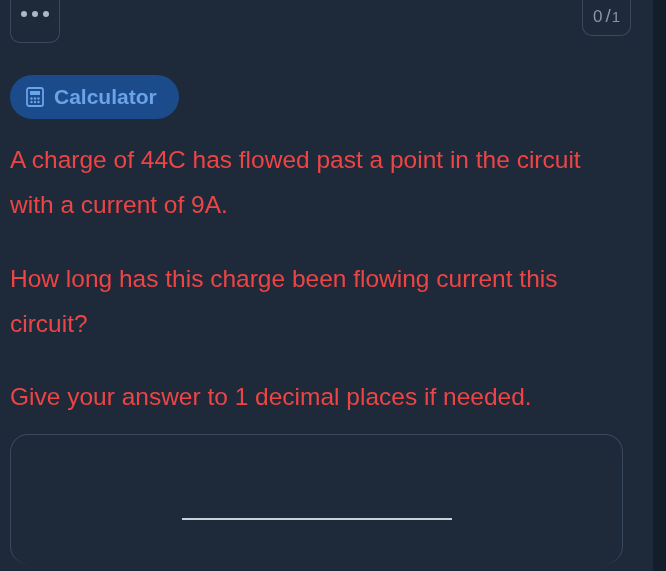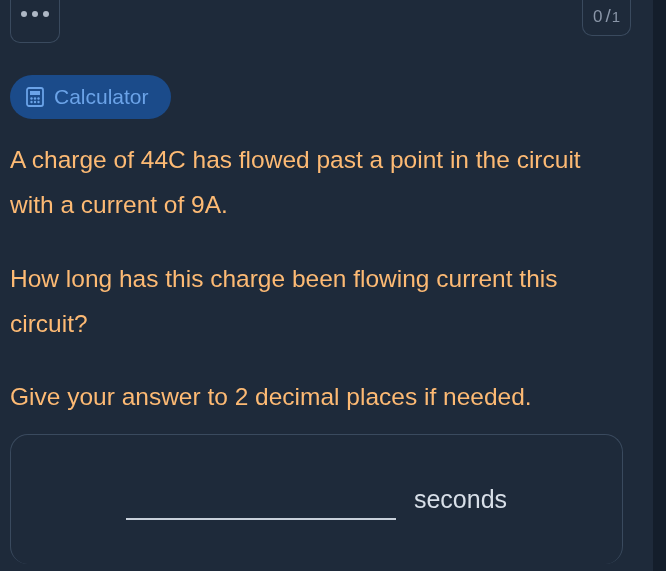--- a/index.html
+++ b/index.html
@@ -92,30 +92,30 @@
       gap: 10px;
       cursor: pointer;
     }
     .calc-icon {
       width: 18px;
       height: 20px;
     }
     .calc-label {
       color: #6ba3e8;
       font-size: 21px;
-      font-weight: 400;
+      font-weight: 700;
     }
     .question-text {
       position: absolute;
       top: 137px;
       left: 10px;
       right: 30px;
       font-size: 24.5px;
       line-height: 1.85;
-      color: #fdba74;
+      color: #ef4444;
       font-weight: 400;
     }
     .question-text p {
       margin-bottom: 28px;
     }
     .answer-box {
       position: absolute;
       top: 434px;
       left: 10px;
       right: 30px;
@@ -173,22 +173,21 @@
       <circle cx="5.5" cy="15" r="1.2" fill="#6ba3e8"></circle>
       <circle cx="9" cy="15" r="1.2" fill="#6ba3e8"></circle>
       <circle cx="12.5" cy="15" r="1.2" fill="#6ba3e8"></circle>
     </svg>
     <span class="calc-label">Calculator</span>
   </div>
 
   <div class="question-text">
     <p>A charge of 44C has flowed past a point in the circuit with a current of 9A.</p>
     <p>How long has this charge been flowing current this circuit?</p>
-    <p>Give your answer to 2 decimal places if needed.</p>
+    <p>Give your answer to 1 decimal places if needed.</p>
   </div>
 
   <div class="answer-box">
     <input type="text" class="answer-input" value="" style="">
-    <span class="unit-label">seconds</span>
   </div>
 </div>
 
 <div class="right-edge"></div>
 
 </body></html>

